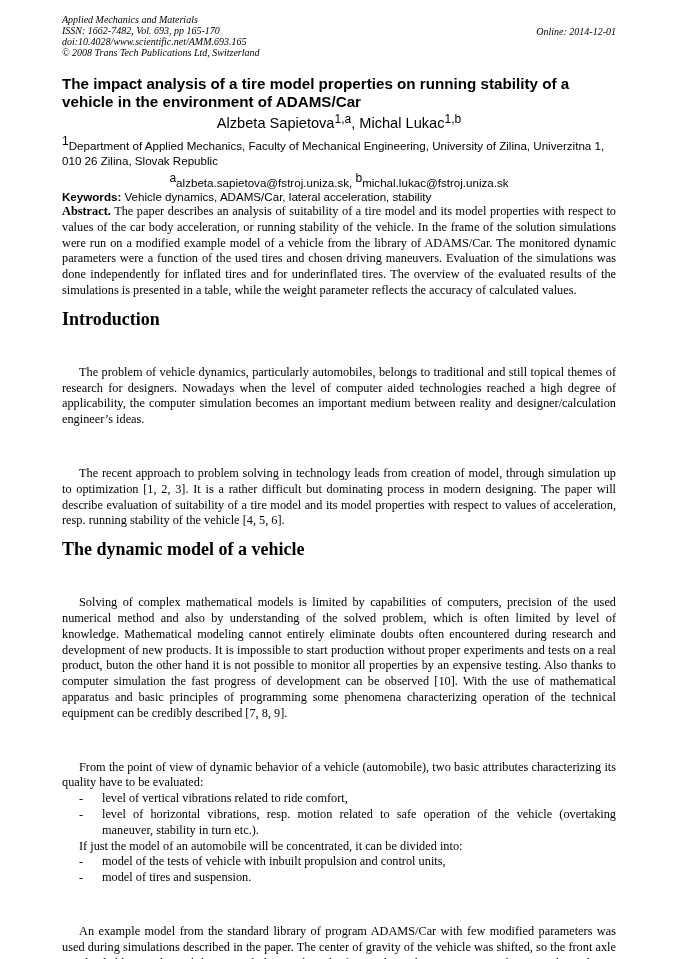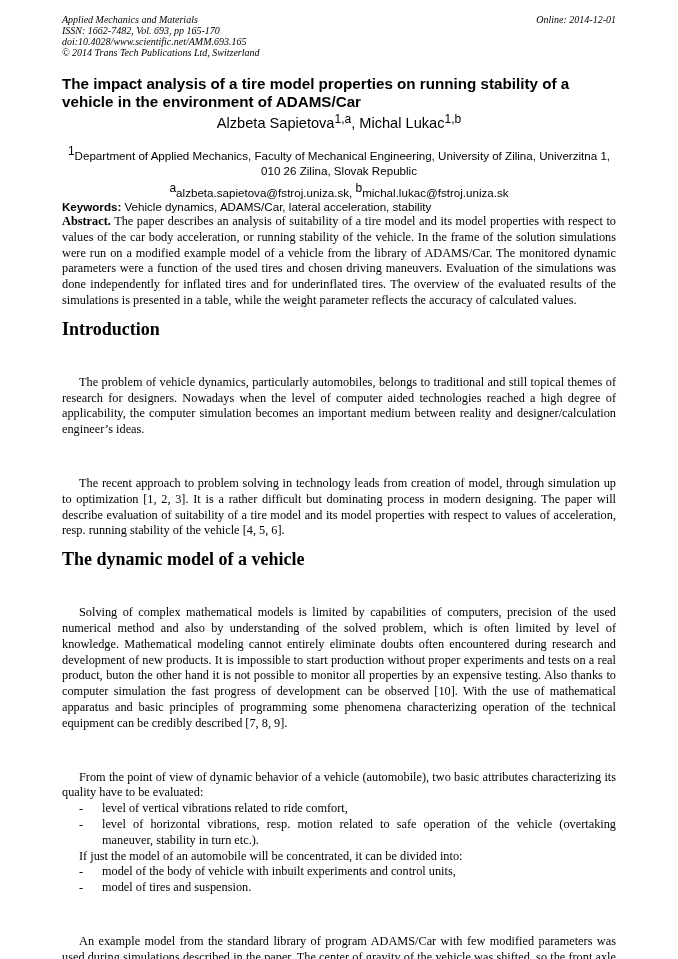--- a/index.html
+++ b/index.html
@@ -1,23 +1,23 @@
 <!DOCTYPE html>
 <html><head>
 <meta charset="utf-8">
 <style>
   html, body { margin: 0; padding: 0; background: #ffffff; }
   body { width: 678px; height: 959px; position: relative; overflow: hidden; color: #000; }
   .page { position: absolute; left: 62px; top: 14px; width: 554px; }
   .hdr { position: relative; font-family: "Liberation Serif", serif; font-style: italic; font-size: 10px; line-height: 11px; }
   .hdr-left div { white-space: nowrap; }
-  .hdr-right { position: absolute; right: 0; top: 0; white-space: nowrap; text-align: right; }
+  .hdr-right { position: absolute; right: 0; top: 12px; white-space: nowrap; text-align: right; }
   .title { font-family: "Liberation Sans", sans-serif; font-weight: bold; font-size: 15.2px; line-height: 18px; text-align: left; margin-top: 17px; }
   .authors { font-family: "Liberation Sans", sans-serif; font-size: 14.6px; line-height: 17px; text-align: center; margin-top: 4px; }
-  .affil { font-family: "Liberation Sans", sans-serif; font-size: 11.6px; line-height: 15px; text-align: center; margin-top: 16px; }
+  .affil { font-family: "Liberation Sans", sans-serif; font-size: 11.6px; line-height: 15px; margin-top: 6px; }
   .emails { font-family: "Liberation Sans", sans-serif; font-size: 11.6px; line-height: 14px; text-align: center; margin-top: 8px; }
   sup { font-size: 12px; vertical-align: 5px; line-height: 0; }
   .keywords { font-family: "Liberation Sans", sans-serif; font-size: 11.6px; line-height: 14px; margin-top: 0; }
   .keywords b { font-weight: bold; }
   p, .li, .para { font-family: "Liberation Serif", serif; font-size: 12.3px; line-height: 15.8px; text-align: justify; margin: 0; }
   .abstract { }
   .abstract b { font-weight: bold; }
   h2 { font-family: "Liberation Serif", serif; font-weight: bold; font-size: 18px; line-height: 15px; margin: 13px 0 6px 0; }
   .indent { text-indent: 17px; margin-top: 38px; }
   .li { display: flex; }
@@ -28,21 +28,21 @@
 </head>
 <body>
 
 <div class="page">
 
   <div class="hdr">
     <div class="hdr-left">
       <div>Applied Mechanics and Materials</div>
       <div>ISSN: 1662-7482, Vol. 693, pp 165-170</div>
       <div>doi:10.4028/www.scientific.net/AMM.693.165</div>
-      <div>© 2014 Trans Tech Publications Ltd, Switzerland</div>
+      <div>© 2008 Trans Tech Publications Ltd, Switzerland</div>
     </div>
     <div class="hdr-right">Online: 2014-12-01</div>
   </div>
 
   <div class="title">The impact analysis of a tire model properties on running stability of a vehicle in the environment of ADAMS/Car</div>
 
   <div class="authors">
     <span>Alzbeta Sapietova</span><sup>1,a</sup><span>, </span><span>Michal Lukac</span><sup>1,b</sup>
   </div>
 
@@ -76,21 +76,21 @@
   </div>
   <div class="li">
     <span class="dash">-</span>
     <span class="txt">level of horizontal vibrations, resp. motion related to safe operation of the vehicle (overtaking maneuver, stability in turn etc.).</span>
   </div>
 
   <p class="li-para">If just the model of an automobile will be concentrated, it can be divided into:</p>
 
   <div class="li">
     <span class="dash">-</span>
-    <span class="txt">model of the body of vehicle with inbuilt experiments and control units,</span>
+    <span class="txt">model of the tests of vehicle with inbuilt propulsion and control units,</span>
   </div>
   <div class="li">
     <span class="dash">-</span>
     <span class="txt">model of tires and suspension.</span>
   </div>
 
   <p class="indent">An example model from the standard library of program ADAMS/Car with few modified parameters was used during simulations described in the paper. The center of gravity of the vehicle was shifted, so the front axle was loaded by 900 kg and the rear axle by 570 kg. The front axle track was 1539 mm, the rear axle track was 1528 mm and wheelbase was 2578 mm. These dimensions were based on parameters of vehicle OCTAVIA II TDI 103 kW [11]. Considering the input values, the tire model can be implemented in ADAMS 5.2.1.</p>
 
 </div>
 

